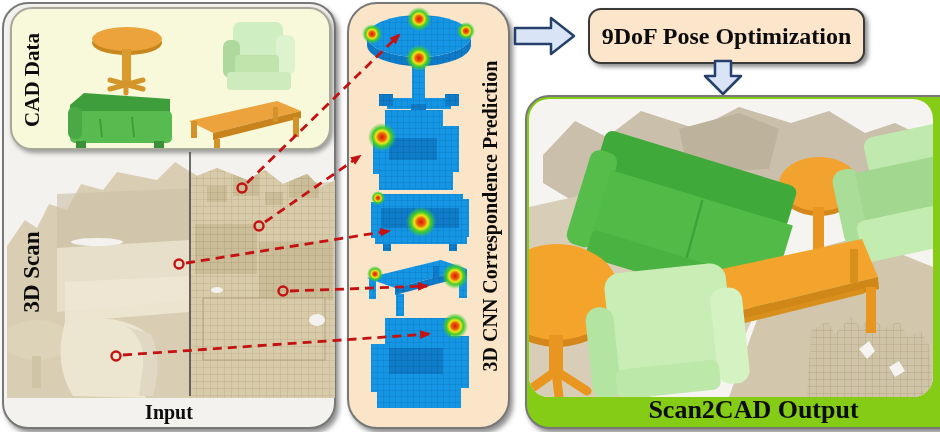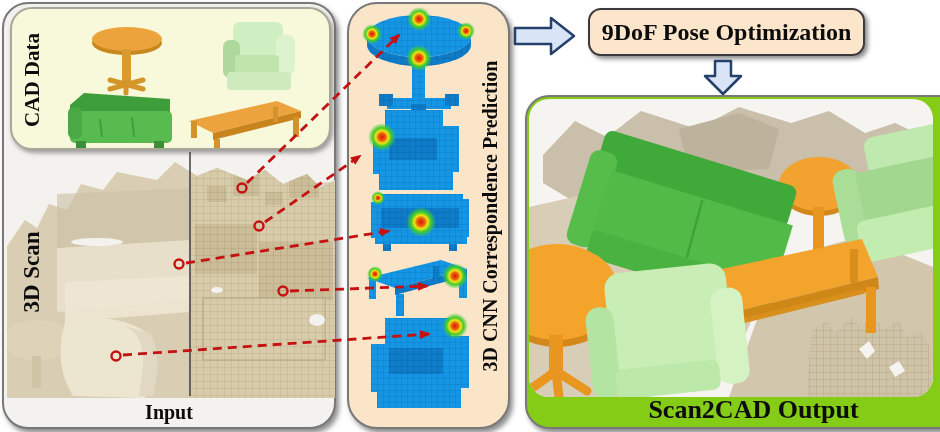--- a/index.html
+++ b/index.html
@@ -6,21 +6,21 @@
   #canvas{position:relative;width:940px;height:432px;overflow:hidden;background:#ffffff;
           font-family:"Liberation Serif",serif;}
   .panel{position:absolute;box-sizing:border-box;border:2px solid #787878;
          box-shadow:3px 4px 5px rgba(50,50,50,.55);}
   #input-panel{left:2px;top:2px;width:334px;height:427px;border-radius:26px;background:#f3f2ef;}
   #cad-panel{position:absolute;left:6px;top:3px;width:321px;height:143px;border-radius:22px;
              background:#f8f8da;border:2px solid #a8a89a;box-shadow:2px 3px 4px rgba(70,70,70,.5);
              box-sizing:border-box;overflow:hidden;}
   #scan-clip{position:absolute;left:3px;top:146px;width:328px;height:248px;overflow:hidden;}
   #cnn-panel{left:347px;top:2px;width:163px;height:427px;border-radius:30px;background:#fae5c8;}
-  #pose-box{position:absolute;left:588px;top:8px;width:277px;height:48px;border-radius:13px;
+  #pose-box{position:absolute;left:588px;top:8px;width:277px;height:56px;border-radius:13px;
             background:#fbe5cb;border:2.5px solid #3a3a3a;box-sizing:border-box;
             box-shadow:3px 3px 4px rgba(50,50,50,.55);display:flex;align-items:center;justify-content:center;}
   #pose-box .txt{font-weight:bold;font-size:24px;color:#0c0c0c;}
   #output-panel{left:525px;top:95px;width:457px;height:334px;border-radius:24px;background:#84cc16;}
   #output-clip{position:absolute;left:2px;top:2px;width:404px;height:298px;border-radius:20px;overflow:hidden;}
   .vtext{position:absolute;white-space:nowrap;font-weight:bold;color:#0c0c0c;
          transform:translate(-50%,-50%) rotate(-90deg);}
   .caption{position:absolute;left:0;right:0;text-align:center;font-weight:bold;color:#0c0c0c;}
   #input-caption{bottom:3px;font-size:20px;}
   #output-caption{bottom:2px;font-size:26px;}

